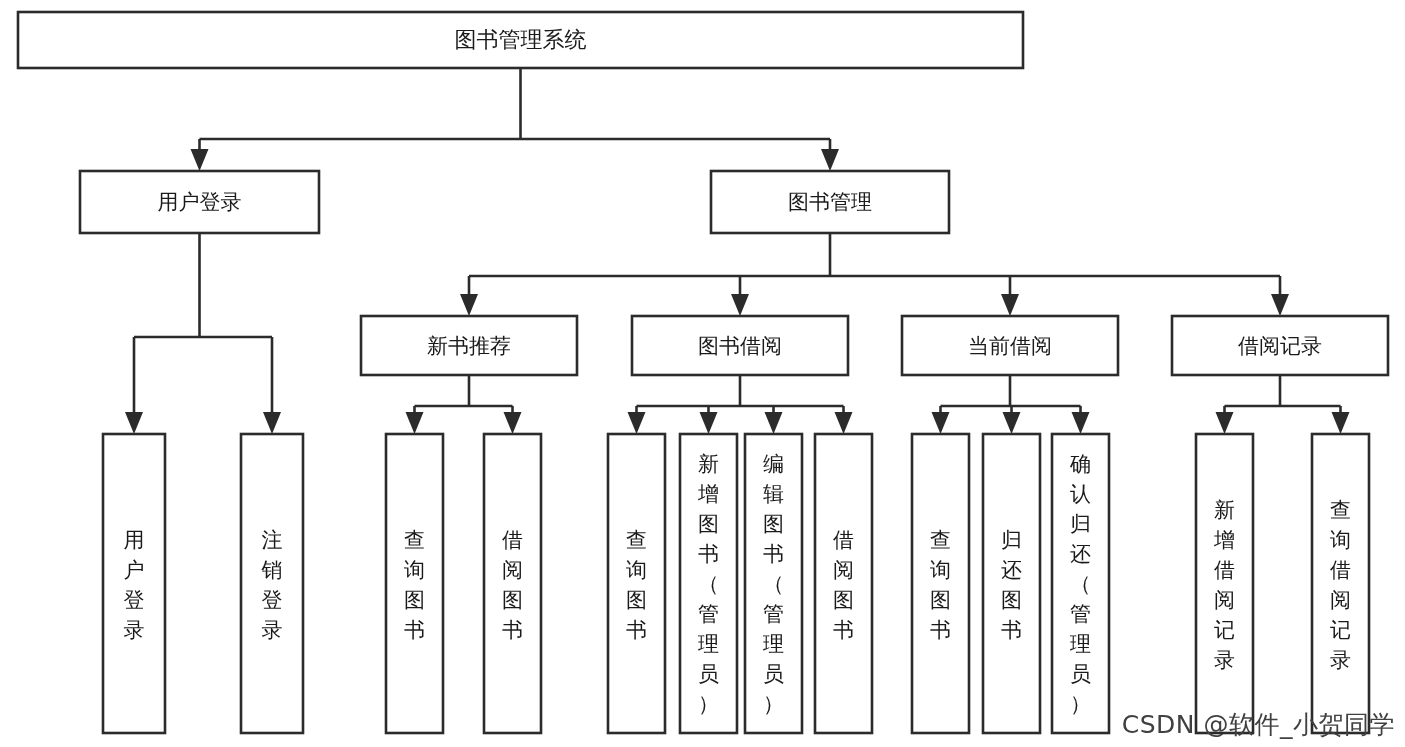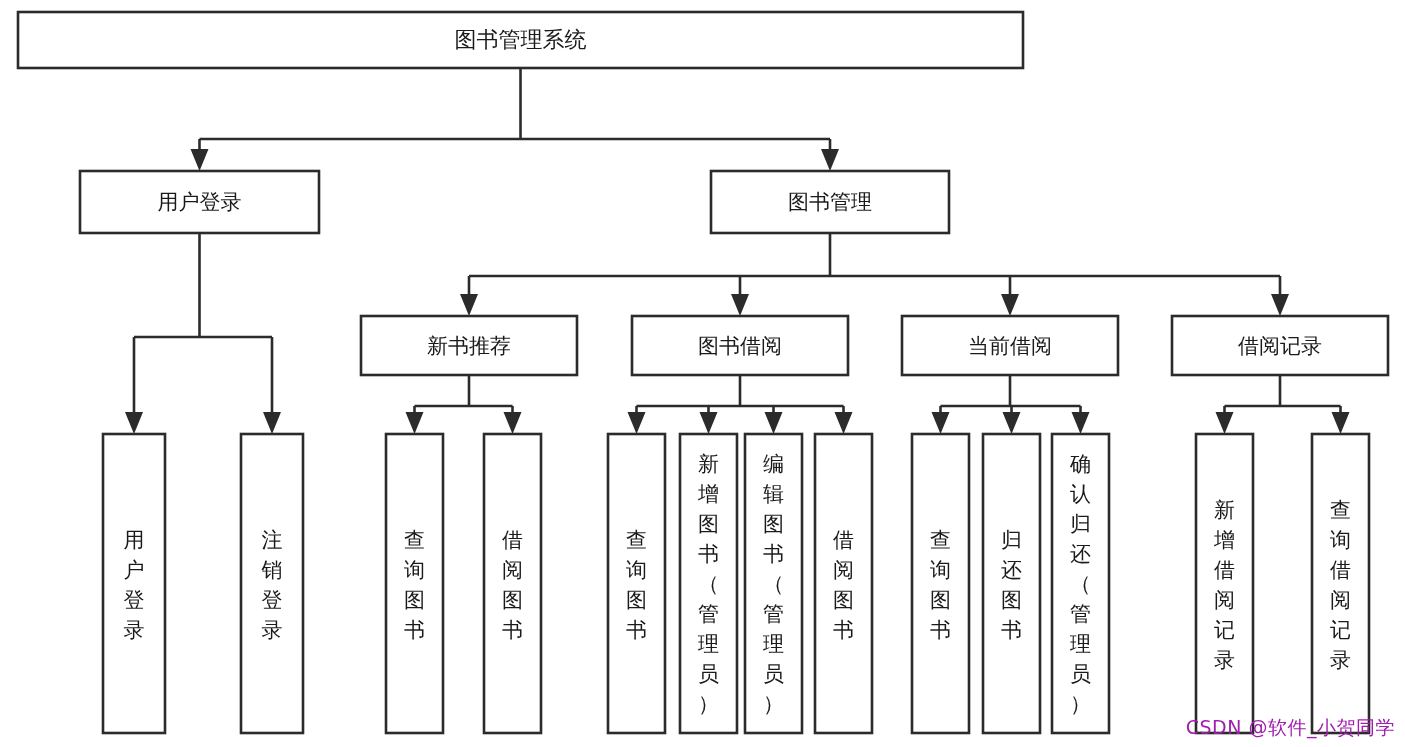--- a/index.html
+++ b/index.html
@@ -59,22 +59,22 @@
   }
   .edge-arrow {
     fill: #2b2b2b;
     stroke: none;
   }
   .watermark {
     position: absolute;
     right: 10px;
     bottom: 6px;
     font-family: "DejaVu Sans", "Liberation Sans", sans-serif;
-    font-size: 19px;
-    color: #a21caf;
+    font-size: 25px;
+    color: #404040;
     white-space: nowrap;
     letter-spacing: 0.5px;
     user-select: none;
   }
 </style>
 </head>
 <body>
 
 <div id="diagram-root">
   <svg class="diagram-canvas" viewBox="0 0 1405 747">

